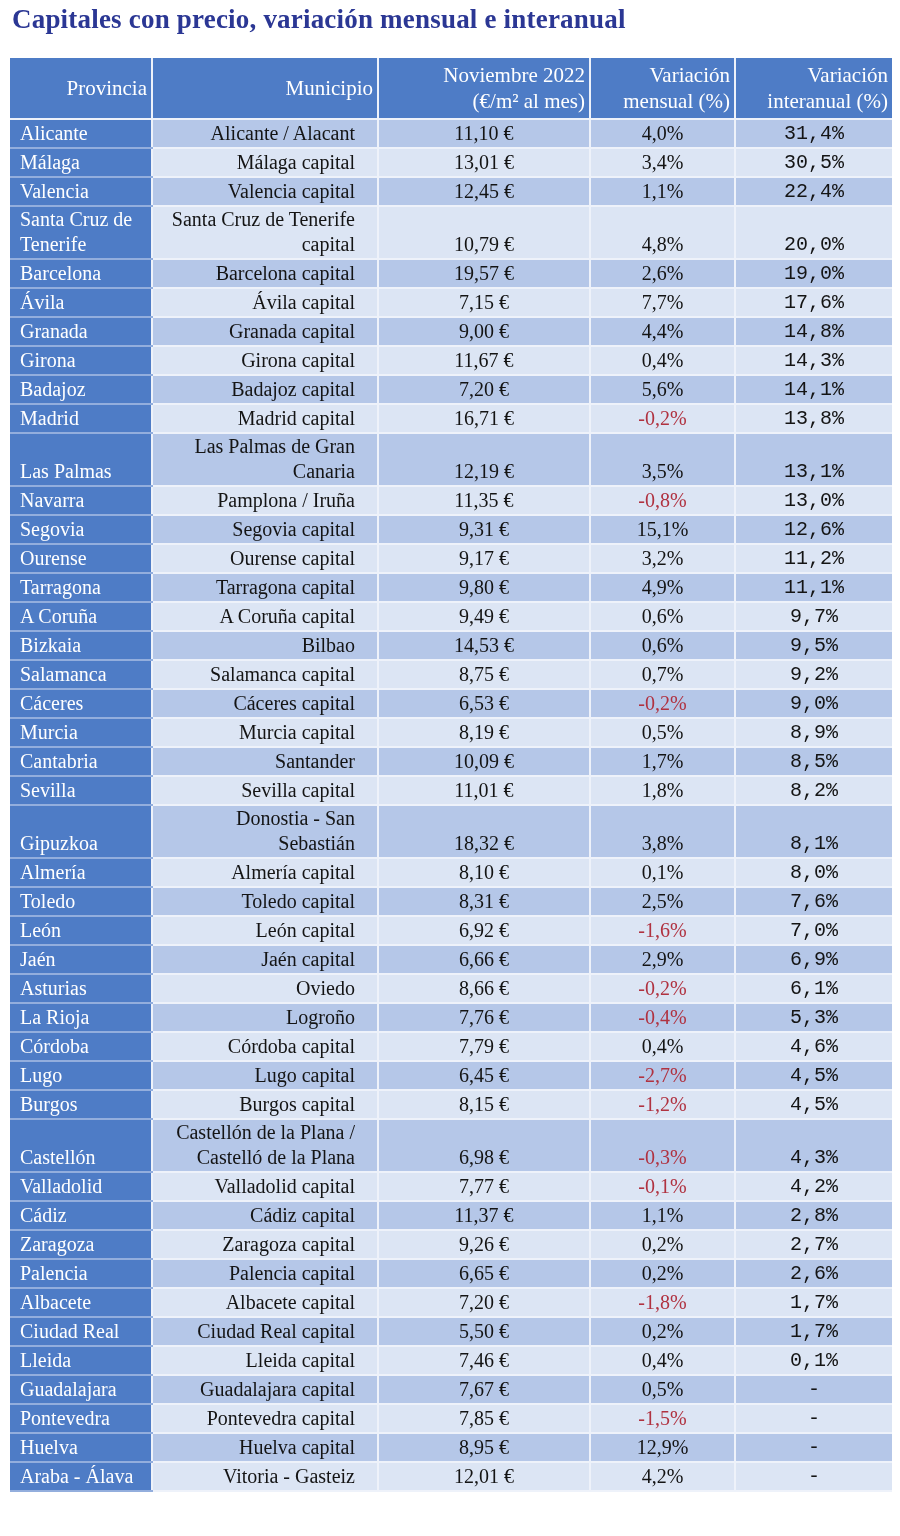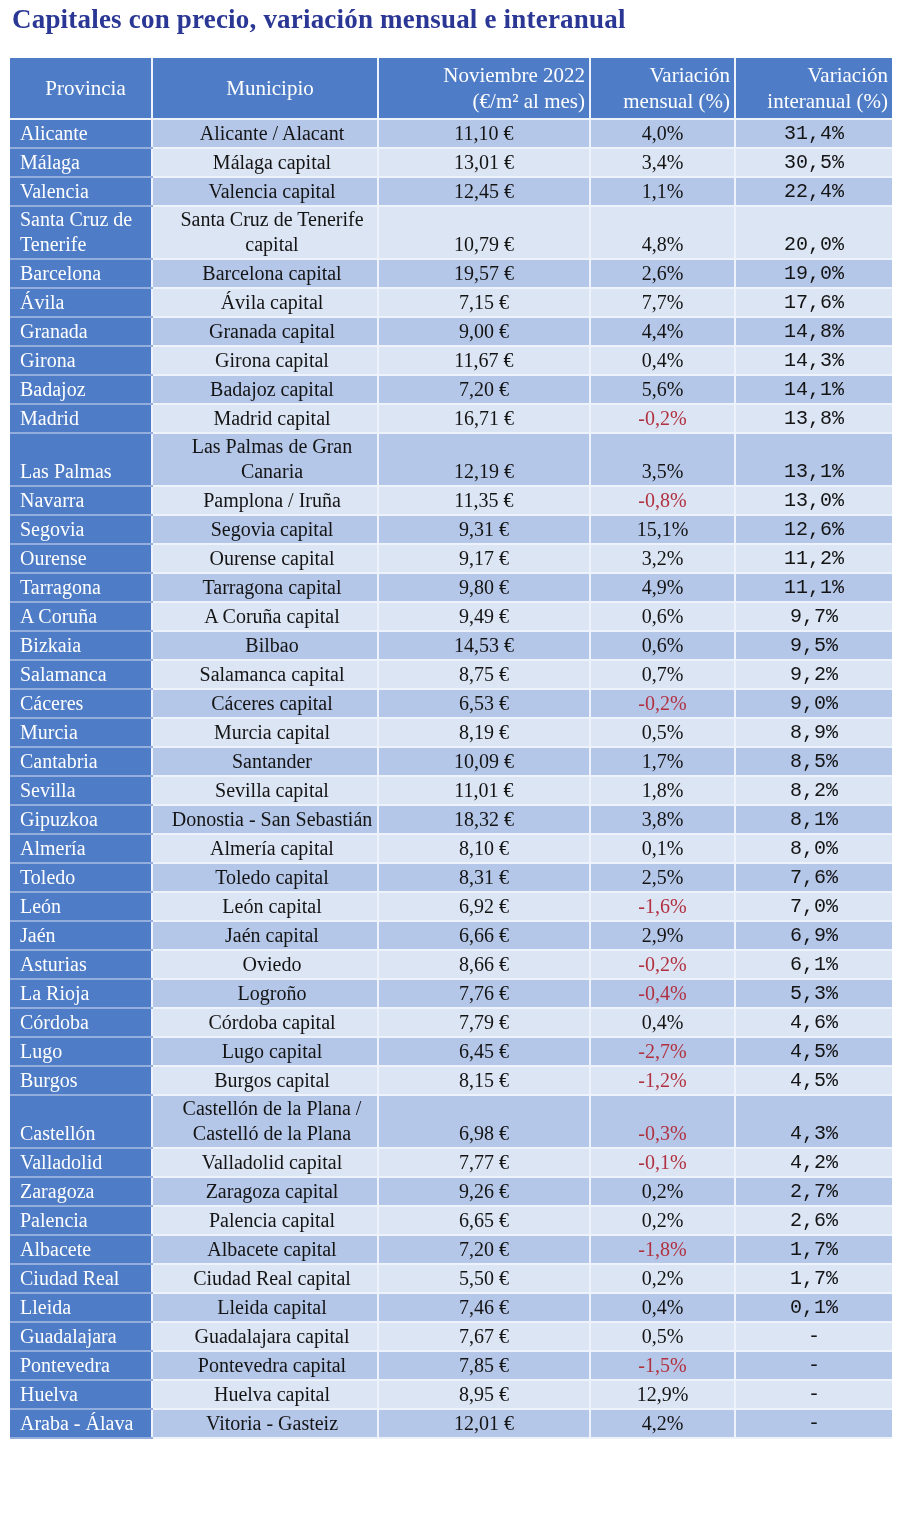--- a/index.html
+++ b/index.html
@@ -59,21 +59,21 @@
     font-size: 21px;
     line-height: 26px;
     height: 56px;
     vertical-align: middle;
     white-space: pre-line;
     border: 2px solid var(--grid-line);
     border-top: none;
     padding: 2px 4px;
   }
   thead th.h-left {
-    text-align: center;
+    text-align: right;
     padding-left: 14px;
   }
   thead th.h-center { text-align: right; }
   thead th:first-child { border-left: none; }
   thead th:last-child  { border-right: none; }
 
   tbody tr { height: 29px; }
   tbody td {
     border: 2px solid var(--grid-line);
     vertical-align: bottom;
@@ -85,23 +85,23 @@
     background: var(--header-bg);
     color: #ffffff;
     text-align: left;
     padding-left: 10px;
     padding-right: 16px;
     border-left: none;
     border-top-color: var(--province-line);
     border-bottom-color: var(--province-line);
   }
   tbody td.municipio {
-    text-align: center;
+    text-align: right;
     padding-left: 14px;
-    padding-right: 0;
+    padding-right: 22px;
     margin-left: 20px;
   }
   tbody td.num { text-align: center; }
   tbody td:last-child { border-right: none; font-family: Liberation Mono, monospace; }
   tbody tr:nth-child(odd)  td.cell { background: var(--row-odd); }
   tbody tr:nth-child(even) td.cell { background: var(--row-even); }
   tbody td.negative { color: var(--negative); }
 </style>
 </head>
 <body>
@@ -362,20 +362,27 @@
           <td class="cell num">4,3%</td>
         </tr>
         <tr>
           <td class="provincia">Valladolid</td>
           <td class="cell municipio">Valladolid capital</td>
           <td class="cell num">7,77 €</td>
           <td class="cell num negative">-0,1%</td>
           <td class="cell num">4,2%</td>
         </tr>
         <tr>
+          <td class="provincia">Cádiz</td>
+          <td class="cell municipio">Cádiz capital</td>
+          <td class="cell num">11,37 €</td>
+          <td class="cell num">1,1%</td>
+          <td class="cell num">2,8%</td>
+        </tr>
+        <tr>
           <td class="provincia">Zaragoza</td>
           <td class="cell municipio">Zaragoza capital</td>
           <td class="cell num">9,26 €</td>
           <td class="cell num">0,2%</td>
           <td class="cell num">2,7%</td>
         </tr>
         <tr>
           <td class="provincia">Palencia</td>
           <td class="cell municipio">Palencia capital</td>
           <td class="cell num">6,65 €</td>

